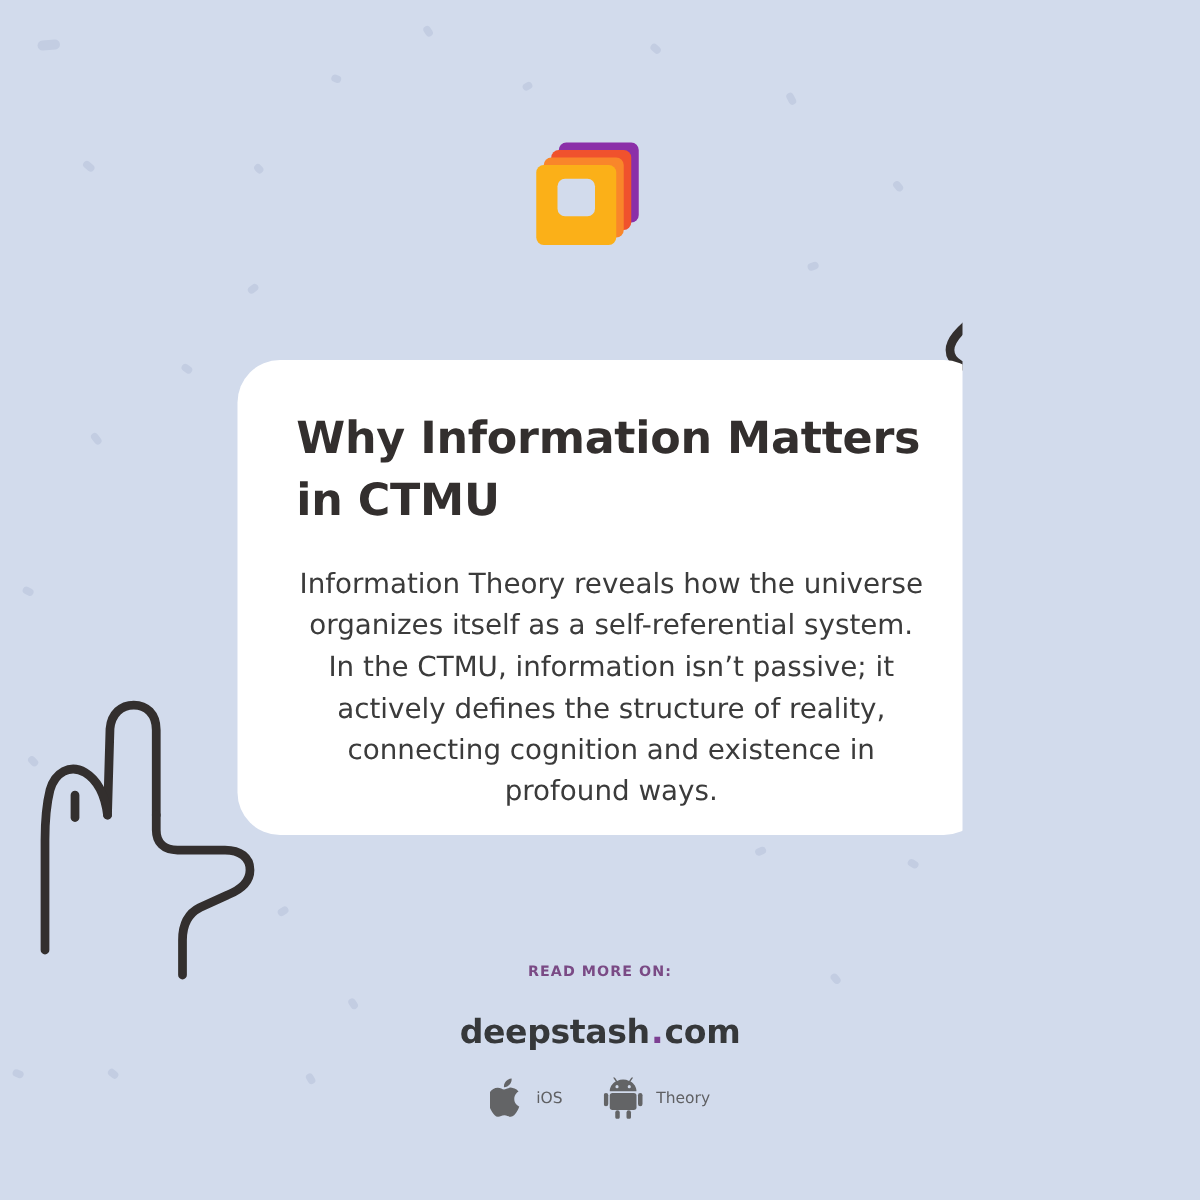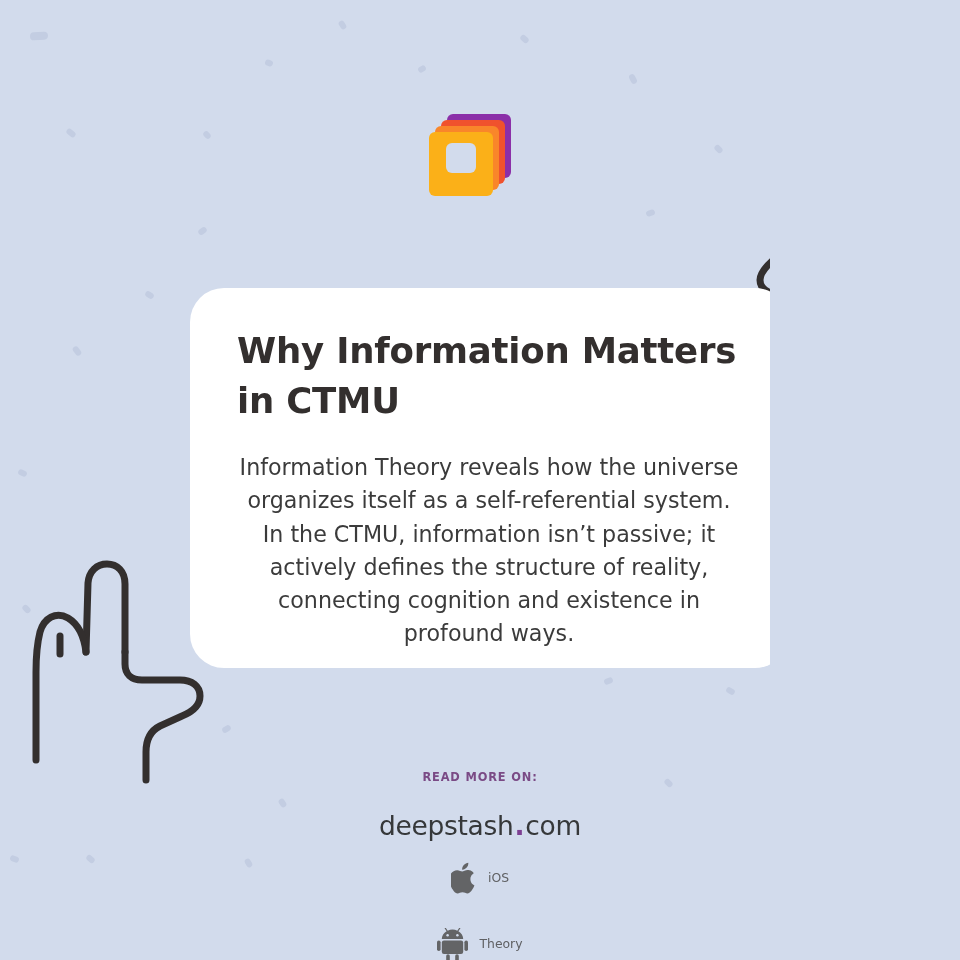--- a/index.html
+++ b/index.html
@@ -111,35 +111,34 @@
     margin: 0;
   }
   #wordmark {
     margin: 29px 0 0 0;
     font-family: "DejaVu Sans", sans-serif;
     font-size: 26.5px;
     color: #36383a;
     letter-spacing: -0.3px;
     line-height: 1;
   }
-  #wordmark .brand { font-weight: 400; }
+  #wordmark .brand { font-weight: 700; }
   #wordmark .dot {
     color: #7d3f92;
     font-weight: 700;
     padding: 0 1px;
   }
-  #wordmark .tld { font-weight: 400; }
+  #wordmark .tld { font-weight: 700; }
 
   #stores {
     margin-top: 22px;
     display: flex;
-    justify-content: flex-end;
+    justify-content: center;
     align-items: center;
     gap: 33px;
-    flex-direction: column;
   }
   .store {
     display: flex;
     align-items: center;
     gap: 9px;
   }
   .store-label {
     font-family: "DejaVu Sans", sans-serif;
     font-size: 12.4px;
     color: #5f6063;

